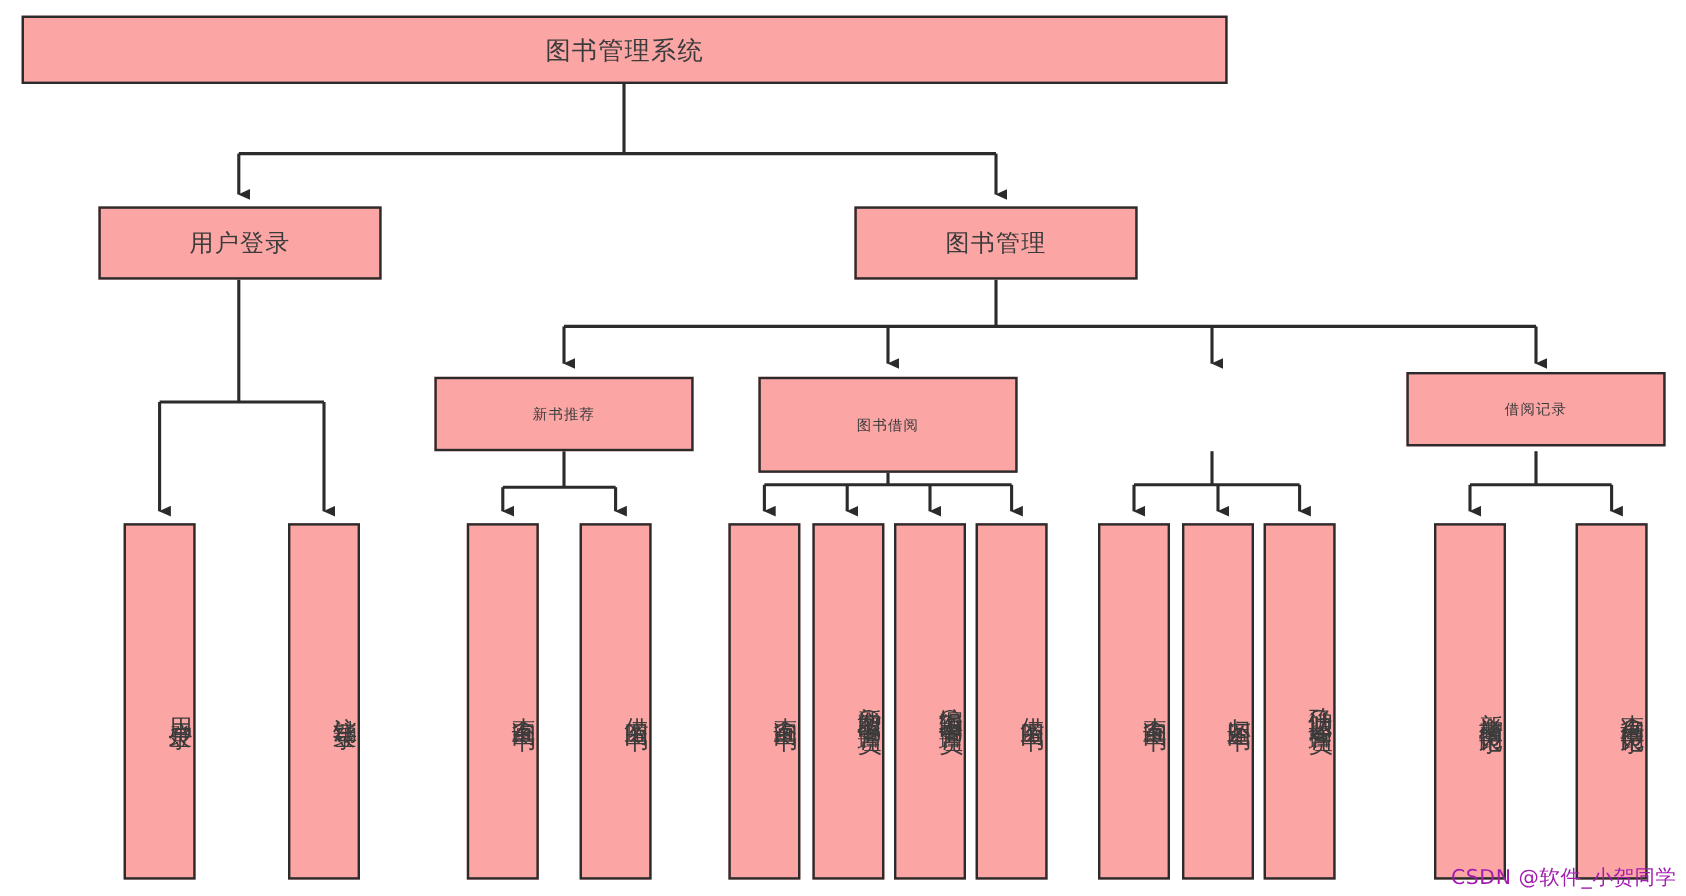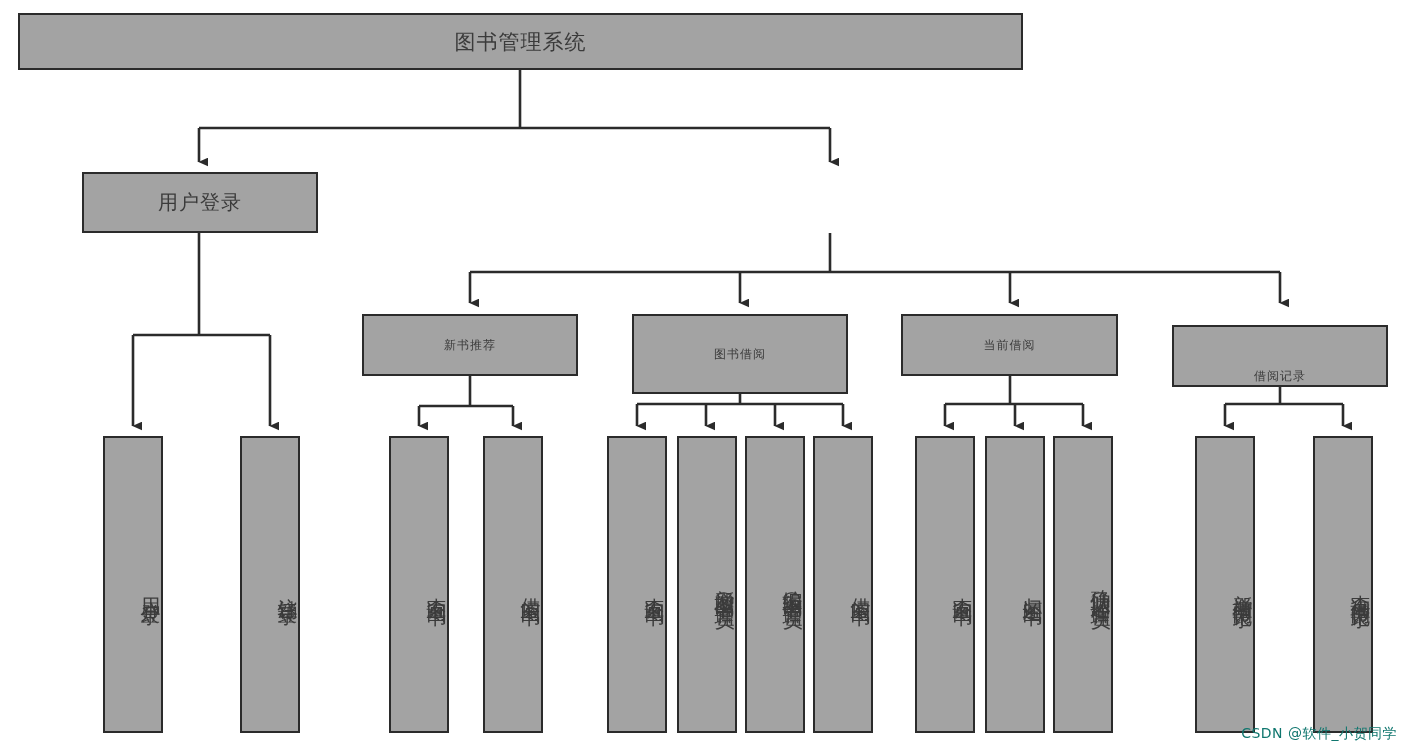--- a/index.html
+++ b/index.html
@@ -21,21 +21,21 @@
   #flow-svg {
     position: absolute;
     left: 0;
     top: 0;
     width: 1405px;
     height: 747px;
   }
   .node-box {
     position: absolute;
     box-sizing: border-box;
-    background: #a3a3a3;
+    background: #fca5a5;
     border: 2px solid #2b2b2b;
     display: flex;
     align-items: center;
     justify-content: center;
     color: #3b3b3b;
     text-align: center;
   }
   .node-root {
     font-size: 21px;
     letter-spacing: 1px;
@@ -60,22 +60,22 @@
   }
   .node-leaf .leaf-text {
     writing-mode: vertical-rl;
     text-orientation: upright;
     white-space: nowrap;
   }
   #watermark {
     position: absolute;
     right: 8px;
     bottom: 4px;
-    font-size: 14px;
-    color: #0f766e;
+    font-size: 17px;
+    color: #a21caf;
     letter-spacing: 0.5px;
     white-space: nowrap;
     pointer-events: none;
     margin-top: 44px;
   }
 </style>
 </head>
 <body>
 
 <div id="diagram-root">
@@ -133,31 +133,31 @@
     </g>
   </svg>
 
   <div class="node-box node-root" style="left:18px; top:13px; width:1005px; height:57px;">
     <span>图书管理系统</span>
   </div>
 
   <div class="node-box node-l1" style="left:82px; top:172px; width:236px; height:61px;">
     <span>用户登录</span>
   </div>
+  <div class="node-box node-l1" style="left:712px; top:172px; width:236px; height:61px;">
+    <span>图书管理</span>
+  </div>
 
   <div class="node-box node-l2" style="left:362px; top:314px; width:216px; height:62px;">
     <span>新书推荐</span>
   </div>
   <div class="node-box node-l2" style="left:632px; top:314px; width:216px; height:80px;">
     <span>图书借阅</span>
   </div>
-  <div class="node-box node-l2" style="left:901px; top:314px; width:217px; height:62px;">
-    <span>当前借阅</span>
-  </div>
-  <div class="node-box node-l2" style="left:1172px; top:325px; width:216px; height:62px;align-items:flex-end;">
+  <div class="node-box node-l2" style="left:1172px; top:310px; width:216px; height:62px;">
     <span>借阅记录</span>
   </div>
 
   <div class="node-box node-leaf" style="left:103px; top:436px; width:60px; height:297px;">
     <span class="leaf-text">用户登录</span>
   </div>
   <div class="node-box node-leaf" style="left:240px; top:436px; width:60px; height:297px;">
     <span class="leaf-text">注销登录</span>
   </div>
 

